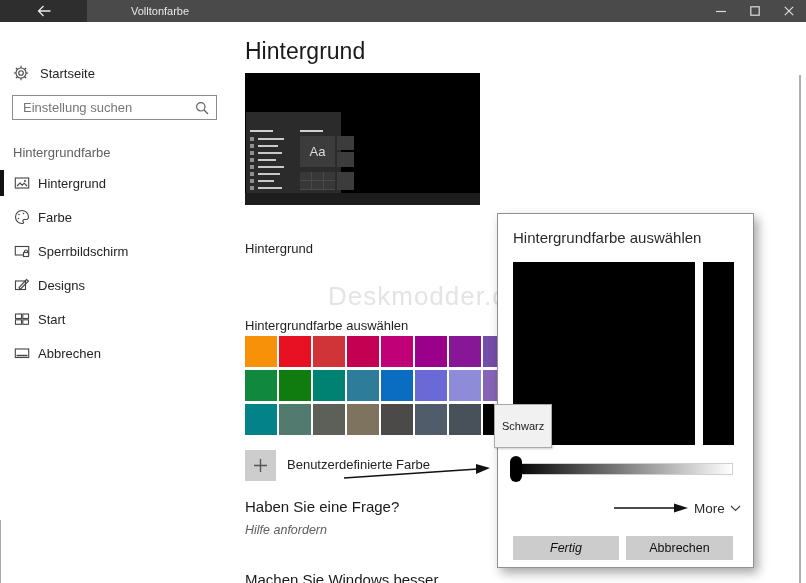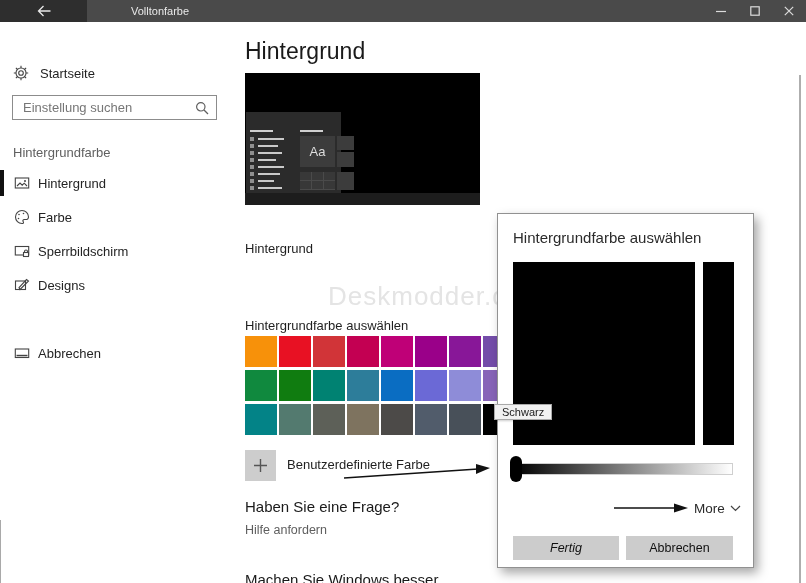--- a/index.html
+++ b/index.html
@@ -60,36 +60,36 @@
   .palette{position:absolute;left:245px;top:336px;display:grid;grid-template-columns:repeat(8,32px);grid-auto-rows:31px;gap:3px 2px;}
   .swatch{width:32px;height:31px;cursor:pointer;}
 
   .custom-btn{position:absolute;left:245px;top:450px;width:420px;height:31px;cursor:pointer;}
   .custom-btn .plus{position:absolute;left:0;top:0;width:31px;height:31px;background:#cdcdcd;display:flex;align-items:center;justify-content:center;}
   .custom-btn span{position:absolute;left:42px;top:7px;font-size:13px;color:#1f1f1f;}
 
   .annot-arrow{position:absolute;z-index:5;}
 
   .help-heading{position:absolute;left:245px;top:498px;font-size:15px;color:#1a1a1a;}
-  .help-link{position:absolute;left:245px;top:523px;font-size:12.5px;color:#5e5e5e;cursor:pointer;}
+  .help-link{position:absolute;left:245px;top:523px;font-size:12.5px;color:#5e5e5e;cursor:pointer;font-style:italic;}
   .feedback-heading{position:absolute;left:245px;top:571px;font-size:15px;color:#1a1a1a;}
 
   
   .dialog{position:absolute;left:497px;top:213px;width:257px;height:355px;background:#fff;border:1px solid #919191;box-shadow:4px 5px 10px rgba(0,0,0,0.35);z-index:20;}
   .dialog-title{position:absolute;left:15px;top:15px;font-size:15px;color:#2b2b2b;}
   .color-field{position:absolute;left:15px;top:48px;width:182px;height:183px;cursor:crosshair;}
   .color-bar{position:absolute;left:205px;top:48px;width:31px;height:183px;cursor:pointer;}
   .slider-track{position:absolute;left:16px;top:249px;width:219px;height:12px;background:linear-gradient(to right,#000,#fff);border:1px solid #cfcfcf;cursor:pointer;}
   .slider-thumb{position:absolute;left:12px;top:242px;width:12px;height:26px;border-radius:6px;background:#000;cursor:grab;}
   .more{position:absolute;left:196px;top:287px;font-size:13.5px;color:#2b2b2b;cursor:pointer;display:flex;align-items:center;gap:5px;}
   .dlg-btn{position:absolute;top:322px;height:24px;background:#cccccc;border:none;font-size:12.5px;color:#111;cursor:pointer;}
   .btn-done{left:15px;width:106px;font-style:italic;}
   .btn-cancel{left:128px;width:107px;}
 
-  .tooltip{position:absolute;left:494px;top:404px;background:#f1f1f1;border:1px solid #aaa;box-shadow:1px 1px 2px rgba(0,0,0,0.2);padding:1px 7px;font-size:11px;color:#1a1a1a;z-index:30;}
+  .tooltip{position:absolute;left:494px;top:404px;background:#f1f1f1;border:1px solid #aaa;box-shadow:1px 1px 2px rgba(0,0,0,0.2);padding:15px 7px;font-size:11px;color:#1a1a1a;z-index:30;}
 </style>
 </head>
 <body>
 
 <div class="app">
 
   <div class="titlebar">
     <div class="back-btn">
       <svg width="16" height="14" viewBox="0 0 16 14">
           <path d="M7.5 2 L2.5 7 L7.5 12 M2.5 7 H14.5" stroke="#e9e9e9" stroke-width="1.3" fill="none"></path>
@@ -173,20 +173,31 @@
       <span>Sperrbildschirm</span>
     </div>
     <div class="nav-item" style="top:248px;">
       <span class="nav-icon">
         <svg width="16" height="16" viewBox="0 0 16 16" fill="none" stroke="#444" stroke-width="1.1">
             <rect x="1.5" y="4" width="10" height="8.5"></rect>
             <path d="M6 12.5 L14.5 4 L12.5 2.5 L5 10.5 z"></path>
           </svg>
       </span>
       <span>Designs</span>
+    </div>
+    <div class="nav-item" style="top:282px;">
+      <span class="nav-icon">
+        <svg width="16" height="16" viewBox="0 0 16 16" fill="none" stroke="#444" stroke-width="1.1">
+            <rect x="1.5" y="3" width="6" height="4.5"></rect>
+            <rect x="8.8" y="3" width="5.7" height="4.5"></rect>
+            <rect x="1.5" y="8.8" width="6" height="4.5"></rect>
+            <rect x="8.8" y="8.8" width="5.7" height="4.5"></rect>
+          </svg>
+      </span>
+      <span>Start</span>
     </div>
     <div class="nav-item" style="top:316px;">
       <span class="nav-icon">
         <svg width="16" height="16" viewBox="0 0 16 16" fill="none" stroke="#444" stroke-width="1.1">
             <rect x="1.3" y="4" width="13.4" height="8.5"></rect>
             <rect x="2.5" y="9.8" width="11" height="1.5" fill="#444" stroke="none"></rect>
           </svg>
       </span>
       <span>Abbrechen</span>
     </div>

